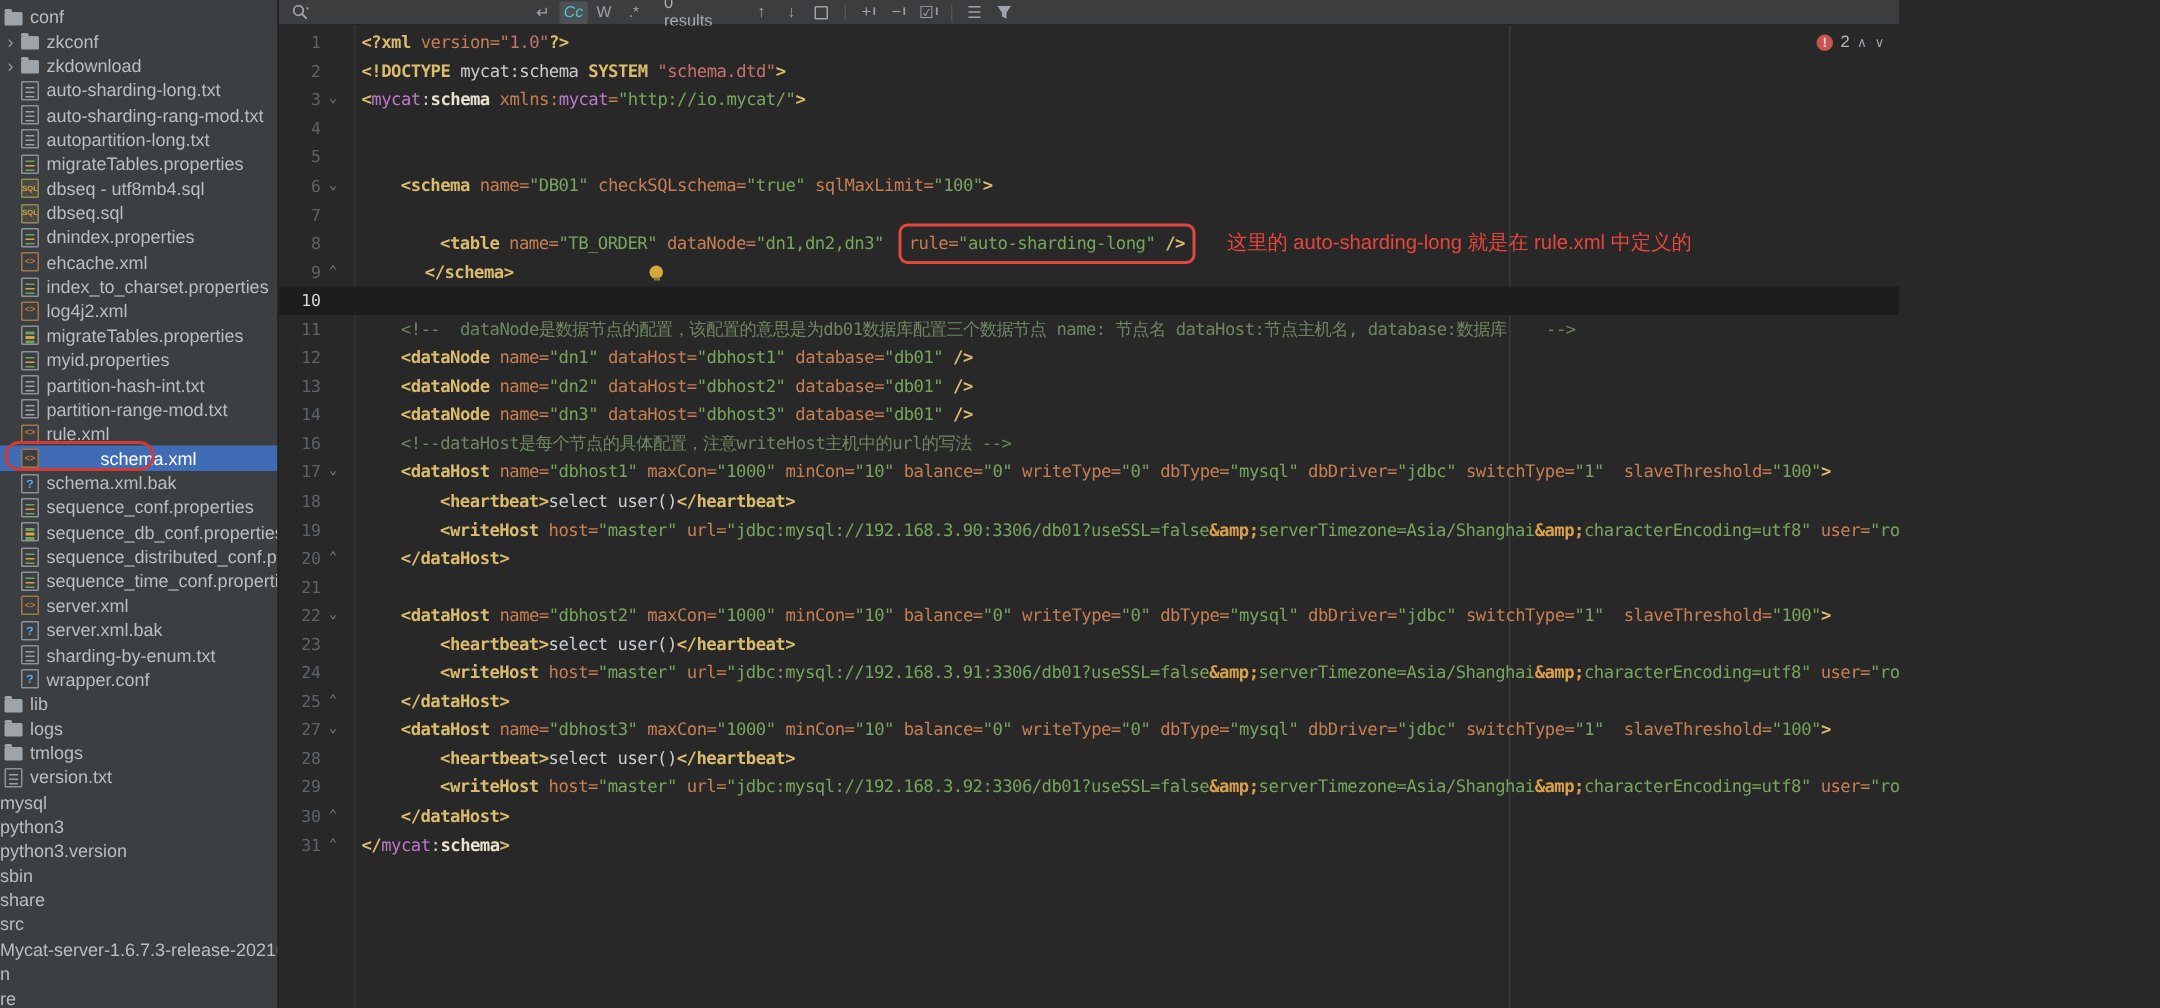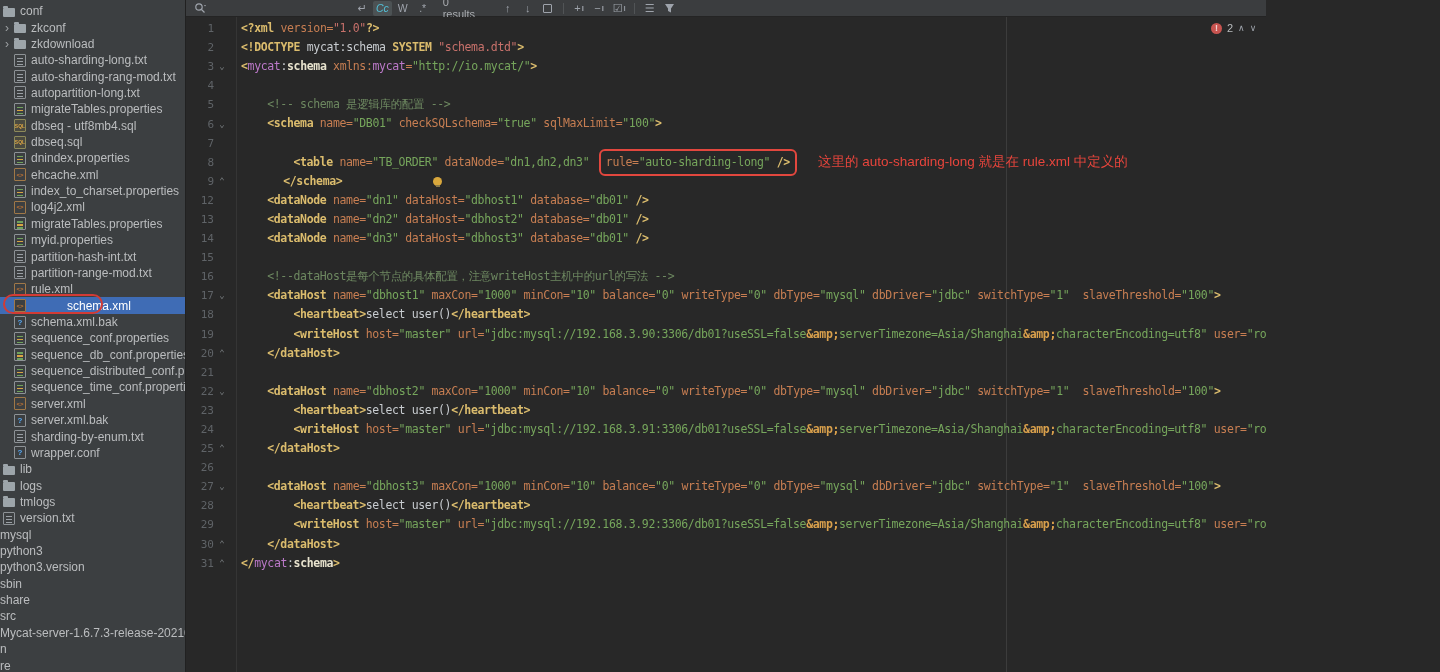--- a/index.html
+++ b/index.html
@@ -316,40 +316,40 @@
     </div>
 
     <div class="editor">
       <div class="gutter-line"></div>
       <div class="margin-guide"></div>
       <div class="lines">
           <div class="line"><span class="ln">1</span><span class="fold"></span><span class="gpad"></span><span class="code" style="padding-left: 0px;"><span class="tk-tag">&lt;?xml </span><span class="tk-attr">version=</span><span class="tk-str">"1.0"</span><span class="tk-tag">?&gt;</span></span></div>
           <div class="line"><span class="ln">2</span><span class="fold"></span><span class="gpad"></span><span class="code" style="padding-left: 0px;"><span class="tk-tag">&lt;!DOCTYPE </span><span class="tk-txt">mycat:schema </span><span class="tk-tag">SYSTEM </span><span class="tk-str">"schema.dtd"</span><span class="tk-tag">&gt;</span></span></div>
           <div class="line"><span class="ln">3</span><span class="fold">⌄</span><span class="gpad"></span><span class="code" style="padding-left: 0px;"><span class="tk-tag">&lt;</span><span class="tk-ns">mycat</span><span class="tk-txt">:</span><span class="tk-root">schema</span><span class="tk-txt"> </span><span class="tk-attr">xmlns:</span><span class="tk-ns">mycat</span><span class="tk-attr">=</span><span class="tk-val">"http://io.mycat/"</span><span class="tk-tag">&gt;</span></span></div>
           <div class="line"><span class="ln">4</span><span class="fold"></span><span class="gpad"></span><span class="code" style="padding-left: 0px;"></span></div>
-          <div class="line"><span class="ln">5</span><span class="fold"></span><span class="gpad"></span><span class="code" style="padding-left: 26.2px;"><span class="tk-com">&lt;!-- schema 是逻辑库的配置 --&gt;</span></span></div>
+          <div class="line"><span class="ln">5</span><span class="fold"></span><span class="gpad"></span></div>
           <div class="line"><span class="ln">6</span><span class="fold">⌄</span><span class="gpad"></span><span class="code" style="padding-left: 26.2px;"><span class="tk-tag">&lt;schema </span><span class="tk-attr">name=</span><span class="tk-val">"DB01"</span><span class="tk-txt"> </span><span class="tk-attr">checkSQLschema=</span><span class="tk-val">"true"</span><span class="tk-txt"> </span><span class="tk-attr">sqlMaxLimit=</span><span class="tk-val">"100"</span><span class="tk-tag">&gt;</span></span></div>
           <div class="line"><span class="ln">7</span><span class="fold"></span><span class="gpad"></span></div>
           <div class="line"><span class="ln">8</span><span class="fold"></span><span class="gpad"></span><span class="code" style="padding-left: 52.4px;"><span class="tk-tag">&lt;table </span><span class="tk-attr">name=</span><span class="tk-val">"TB_ORDER"</span><span class="tk-txt"> </span><span class="tk-attr">dataNode=</span><span class="tk-val">"dn1,dn2,dn3"</span><span class="tk-txt"> </span><span class="redbox"><span class="tk-attr">rule=</span><span class="tk-val">"auto-sharding-long"</span><span class="tk-tag"> /&gt;</span></span><span class="annot">这里的 auto-sharding-long 就是在 rule.xml 中定义的</span></span></div>
           <div class="line"><span class="ln">9</span><span class="fold">⌃</span><span class="gpad"></span><span class="bulb"></span><span class="code" style="padding-left: 42.2px;"><span class="tk-tag">&lt;/schema&gt;</span></span></div>
+          <div class="line caret-line"><span class="ln">10</span><span class="fold"></span><span class="gpad"></span><span class="code" style="padding-left: 0px;"></span></div>
+          <div class="line"><span class="ln">11</span><span class="fold"></span><span class="gpad"></span><span class="code" style="padding-left: 26.2px;"><span class="tk-com">&lt;!--  dataNode是数据节点的配置，该配置的意思是为db01数据库配置三个数据节点 name: 节点名 dataHost:节点主机名, database:数据库    --&gt;</span></span></div>
           <div class="line"><span class="ln">12</span><span class="fold"></span><span class="gpad"></span><span class="code" style="padding-left: 26.2px;"><span class="tk-tag">&lt;dataNode </span><span class="tk-attr">name=</span><span class="tk-val">"dn1"</span><span class="tk-txt"> </span><span class="tk-attr">dataHost=</span><span class="tk-val">"dbhost1"</span><span class="tk-txt"> </span><span class="tk-attr">database=</span><span class="tk-val">"db01"</span><span class="tk-tag"> /&gt;</span></span></div>
           <div class="line"><span class="ln">13</span><span class="fold"></span><span class="gpad"></span><span class="code" style="padding-left: 26.2px;"><span class="tk-tag">&lt;dataNode </span><span class="tk-attr">name=</span><span class="tk-val">"dn2"</span><span class="tk-txt"> </span><span class="tk-attr">dataHost=</span><span class="tk-val">"dbhost2"</span><span class="tk-txt"> </span><span class="tk-attr">database=</span><span class="tk-val">"db01"</span><span class="tk-tag"> /&gt;</span></span></div>
           <div class="line"><span class="ln">14</span><span class="fold"></span><span class="gpad"></span><span class="code" style="padding-left: 26.2px;"><span class="tk-tag">&lt;dataNode </span><span class="tk-attr">name=</span><span class="tk-val">"dn3"</span><span class="tk-txt"> </span><span class="tk-attr">dataHost=</span><span class="tk-val">"dbhost3"</span><span class="tk-txt"> </span><span class="tk-attr">database=</span><span class="tk-val">"db01"</span><span class="tk-tag"> /&gt;</span></span></div>
-          <div class="line"><span class="ln">15</span><span class="fold"></span><span class="gpad"></span><span class="code" style="padding-left: 0px;"></span></div>
           <div class="line"><span class="ln">16</span><span class="fold"></span><span class="gpad"></span><span class="code" style="padding-left: 26.2px;"><span class="tk-com">&lt;!--dataHost是每个节点的具体配置，注意writeHost主机中的url的写法 --&gt;</span></span></div>
           <div class="line"><span class="ln">17</span><span class="fold">⌄</span><span class="gpad"></span><span class="code" style="padding-left: 26.2px;"><span class="tk-tag">&lt;dataHost </span><span class="tk-attr">name=</span><span class="tk-val">"dbhost1"</span><span class="tk-txt"> </span><span class="tk-attr">maxCon=</span><span class="tk-val">"1000"</span><span class="tk-txt"> </span><span class="tk-attr">minCon=</span><span class="tk-val">"10"</span><span class="tk-txt"> </span><span class="tk-attr">balance=</span><span class="tk-val">"0"</span><span class="tk-txt"> </span><span class="tk-attr">writeType=</span><span class="tk-val">"0"</span><span class="tk-txt"> </span><span class="tk-attr">dbType=</span><span class="tk-val">"mysql"</span><span class="tk-txt"> </span><span class="tk-attr">dbDriver=</span><span class="tk-val">"jdbc"</span><span class="tk-txt"> </span><span class="tk-attr">switchType=</span><span class="tk-val">"1"</span><span class="tk-txt">  </span><span class="tk-attr">slaveThreshold=</span><span class="tk-val">"100"</span><span class="tk-tag">&gt;</span></span></div>
           <div class="line"><span class="ln">18</span><span class="fold"></span><span class="gpad"></span><span class="code" style="padding-left: 52.4px;"><span class="tk-tag">&lt;heartbeat&gt;</span><span class="tk-txt">select user()</span><span class="tk-tag">&lt;/heartbeat&gt;</span></span></div>
           <div class="line"><span class="ln">19</span><span class="fold"></span><span class="gpad"></span><span class="code" style="padding-left: 52.4px;"><span class="tk-tag">&lt;writeHost </span><span class="tk-attr">host=</span><span class="tk-val">"master"</span><span class="tk-txt"> </span><span class="tk-attr">url=</span><span class="tk-val">"jdbc:mysql://192.168.3.90:3306/db01?useSSL=false</span><span class="tk-ent">&amp;amp;</span><span class="tk-val">serverTimezone=Asia/Shanghai</span><span class="tk-ent">&amp;amp;</span><span class="tk-val">characterEncoding=utf8"</span><span class="tk-txt"> </span><span class="tk-attr">user=</span><span class="tk-val">"root"</span><span class="tk-txt"> </span><span class="tk-attr">password=</span><span class="tk-val">"se7en521"</span><span class="tk-tag"> /&gt;</span></span></div>
           <div class="line"><span class="ln">20</span><span class="fold">⌃</span><span class="gpad"></span><span class="code" style="padding-left: 26.2px;"><span class="tk-tag">&lt;/dataHost&gt;</span></span></div>
           <div class="line"><span class="ln">21</span><span class="fold"></span><span class="gpad"></span><span class="code" style="padding-left: 0px;"></span></div>
           <div class="line"><span class="ln">22</span><span class="fold">⌄</span><span class="gpad"></span><span class="code" style="padding-left: 26.2px;"><span class="tk-tag">&lt;dataHost </span><span class="tk-attr">name=</span><span class="tk-val">"dbhost2"</span><span class="tk-txt"> </span><span class="tk-attr">maxCon=</span><span class="tk-val">"1000"</span><span class="tk-txt"> </span><span class="tk-attr">minCon=</span><span class="tk-val">"10"</span><span class="tk-txt"> </span><span class="tk-attr">balance=</span><span class="tk-val">"0"</span><span class="tk-txt"> </span><span class="tk-attr">writeType=</span><span class="tk-val">"0"</span><span class="tk-txt"> </span><span class="tk-attr">dbType=</span><span class="tk-val">"mysql"</span><span class="tk-txt"> </span><span class="tk-attr">dbDriver=</span><span class="tk-val">"jdbc"</span><span class="tk-txt"> </span><span class="tk-attr">switchType=</span><span class="tk-val">"1"</span><span class="tk-txt">  </span><span class="tk-attr">slaveThreshold=</span><span class="tk-val">"100"</span><span class="tk-tag">&gt;</span></span></div>
           <div class="line"><span class="ln">23</span><span class="fold"></span><span class="gpad"></span><span class="code" style="padding-left: 52.4px;"><span class="tk-tag">&lt;heartbeat&gt;</span><span class="tk-txt">select user()</span><span class="tk-tag">&lt;/heartbeat&gt;</span></span></div>
           <div class="line"><span class="ln">24</span><span class="fold"></span><span class="gpad"></span><span class="code" style="padding-left: 52.4px;"><span class="tk-tag">&lt;writeHost </span><span class="tk-attr">host=</span><span class="tk-val">"master"</span><span class="tk-txt"> </span><span class="tk-attr">url=</span><span class="tk-val">"jdbc:mysql://192.168.3.91:3306/db01?useSSL=false</span><span class="tk-ent">&amp;amp;</span><span class="tk-val">serverTimezone=Asia/Shanghai</span><span class="tk-ent">&amp;amp;</span><span class="tk-val">characterEncoding=utf8"</span><span class="tk-txt"> </span><span class="tk-attr">user=</span><span class="tk-val">"root"</span><span class="tk-txt"> </span><span class="tk-attr">password=</span><span class="tk-val">"se7en521"</span><span class="tk-tag"> /&gt;</span></span></div>
           <div class="line"><span class="ln">25</span><span class="fold">⌃</span><span class="gpad"></span><span class="code" style="padding-left: 26.2px;"><span class="tk-tag">&lt;/dataHost&gt;</span></span></div>
-          <div class="line"><span class="ln">26</span><span class="fold"></span><span class="gpad"></span><span class="code" style="padding-left: 0px;"></span></div>
           <div class="line"><span class="ln">27</span><span class="fold">⌄</span><span class="gpad"></span><span class="code" style="padding-left: 26.2px;"><span class="tk-tag">&lt;dataHost </span><span class="tk-attr">name=</span><span class="tk-val">"dbhost3"</span><span class="tk-txt"> </span><span class="tk-attr">maxCon=</span><span class="tk-val">"1000"</span><span class="tk-txt"> </span><span class="tk-attr">minCon=</span><span class="tk-val">"10"</span><span class="tk-txt"> </span><span class="tk-attr">balance=</span><span class="tk-val">"0"</span><span class="tk-txt"> </span><span class="tk-attr">writeType=</span><span class="tk-val">"0"</span><span class="tk-txt"> </span><span class="tk-attr">dbType=</span><span class="tk-val">"mysql"</span><span class="tk-txt"> </span><span class="tk-attr">dbDriver=</span><span class="tk-val">"jdbc"</span><span class="tk-txt"> </span><span class="tk-attr">switchType=</span><span class="tk-val">"1"</span><span class="tk-txt">  </span><span class="tk-attr">slaveThreshold=</span><span class="tk-val">"100"</span><span class="tk-tag">&gt;</span></span></div>
           <div class="line"><span class="ln">28</span><span class="fold"></span><span class="gpad"></span><span class="code" style="padding-left: 52.4px;"><span class="tk-tag">&lt;heartbeat&gt;</span><span class="tk-txt">select user()</span><span class="tk-tag">&lt;/heartbeat&gt;</span></span></div>
           <div class="line"><span class="ln">29</span><span class="fold"></span><span class="gpad"></span><span class="code" style="padding-left: 52.4px;"><span class="tk-tag">&lt;writeHost </span><span class="tk-attr">host=</span><span class="tk-val">"master"</span><span class="tk-txt"> </span><span class="tk-attr">url=</span><span class="tk-val">"jdbc:mysql://192.168.3.92:3306/db01?useSSL=false</span><span class="tk-ent">&amp;amp;</span><span class="tk-val">serverTimezone=Asia/Shanghai</span><span class="tk-ent">&amp;amp;</span><span class="tk-val">characterEncoding=utf8"</span><span class="tk-txt"> </span><span class="tk-attr">user=</span><span class="tk-val">"root"</span><span class="tk-txt"> </span><span class="tk-attr">password=</span><span class="tk-val">"se7en521"</span><span class="tk-tag"> /&gt;</span></span></div>
           <div class="line"><span class="ln">30</span><span class="fold">⌃</span><span class="gpad"></span><span class="code" style="padding-left: 26.2px;"><span class="tk-tag">&lt;/dataHost&gt;</span></span></div>
           <div class="line"><span class="ln">31</span><span class="fold">⌃</span><span class="gpad"></span><span class="code" style="padding-left: 0px;"><span class="tk-tag">&lt;/</span><span class="tk-ns">mycat</span><span class="tk-txt">:</span><span class="tk-root">schema</span><span class="tk-tag">&gt;</span></span></div>
         </div>
       <div class="error-widget">
         <span class="err-ic">!</span>
         <span>2</span>
         <span class="err-chev">∧</span>

